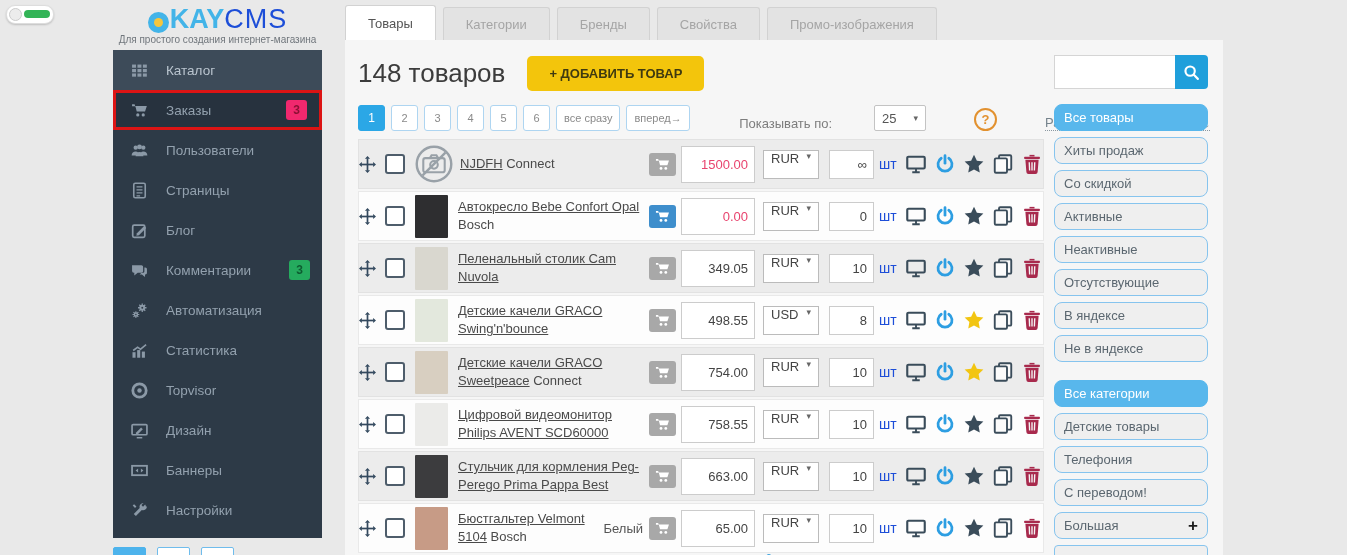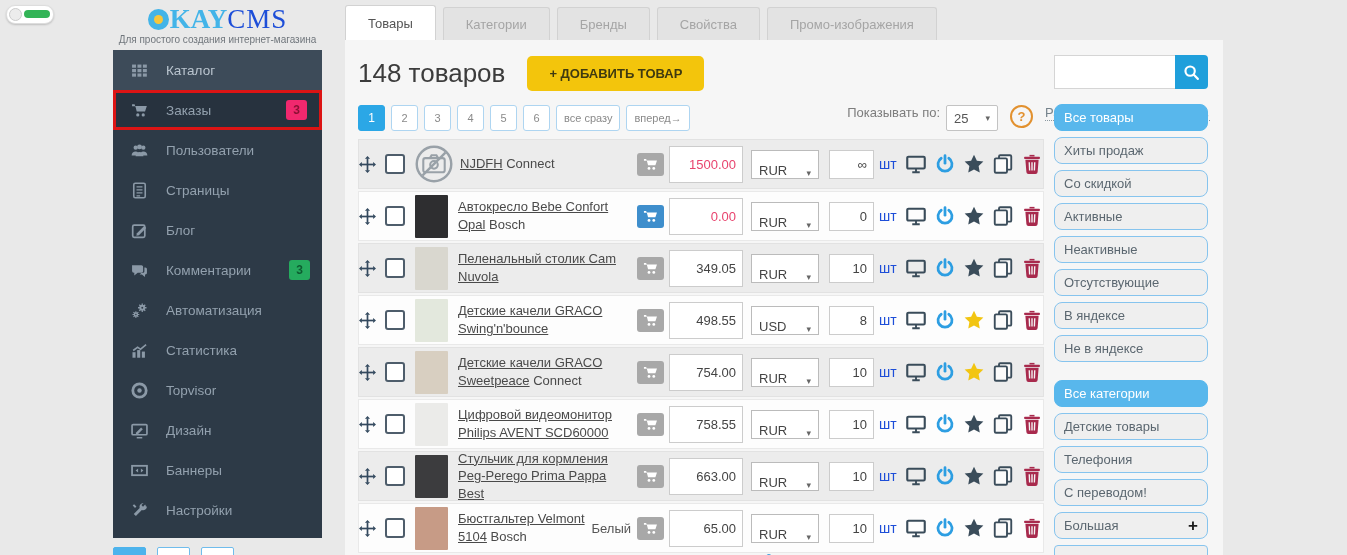--- a/index.html
+++ b/index.html
@@ -8,21 +8,21 @@
   svg{display:block;}
 
   
   .toggle{position:absolute;left:6px;top:5px;width:46px;height:17px;background:#fff;border:1px solid #ddd;
           border-radius:9px;box-shadow:0 1px 2px rgba(0,0,0,.18);cursor:pointer;}
   .toggle .knob{position:absolute;left:2px;top:2px;width:11px;height:11px;border-radius:50%;background:#ececec;border:1px solid #ccc;}
   .toggle .track{position:absolute;right:3px;top:4px;width:26px;height:8px;border-radius:4px;background:#33b457;}
 
   
   .logo{position:absolute;left:113px;top:0;width:209px;height:50px;display:flex;flex-direction:column;align-items:center;justify-content:center;}
-  .logo-line{display:flex;align-items:center;line-height:1;font-family:Liberation Serif, serif;}
+  .logo-line{display:flex;align-items:flex-end;line-height:1;}
   .logo-o{width:21px;height:21px;border-radius:50%;background:#43b4e8;display:flex;align-items:center;justify-content:center;margin-right:1px;}
   .logo-o i{width:9px;height:9px;border-radius:50%;background:#f6c63c;}
   .logo-kay{font-size:27px;font-weight:bold;color:#43b4e8;}
   .logo-cms{font-size:27px;color:#1d4ed8;font-weight:400;letter-spacing:1px;}
   .logo-tag{font-size:10px;color:#70767c;margin-top:1px;white-space:nowrap;}
 
   
   .sidebar{position:absolute;left:113px;top:50px;width:209px;height:488px;background:#2d3a47;}
   .sb-item{display:flex;align-items:center;height:40px;padding:0 12px 0 18px;color:#93a1ae;font-size:13.5px;cursor:pointer;box-sizing:border-box;}
   .sb-item.active{background:#3d4b59;color:#bac5cf;}
@@ -47,21 +47,21 @@
   .content{position:absolute;left:345px;top:40px;width:878px;height:515px;background:#f6f6f6;}
   .main-head{display:flex;align-items:center;padding:16px 0 0 13px;}
   .count-title{font-size:26px;color:#3c3c3c;}
   .add-btn{margin-left:22px;background:#f3c50c;color:#3f3a10;border:none;padding:10px 22px;border-radius:5px;
            font-size:13px;font-weight:bold;font-family:inherit;cursor:pointer;}
 
   .controls{display:flex;align-items:center;margin:14px 13px 0 13px;}
   .pg-btn{min-width:27px;height:26px;margin-right:6px;background:#fff;border:1px solid #aed5f1;border-radius:3px;
           color:#8a8a8a;font-size:11px;display:flex;align-items:center;justify-content:center;padding:0 7px;cursor:pointer;box-sizing:border-box;}
   .pg-btn.active{background:#2ba7e6;border-color:#2ba7e6;color:#fff;font-size:12px;}
-  .show-by{margin-left:auto;display:flex;align-items:flex-start;color:#7d7d7d;font-size:13px;}
+  .show-by{margin-left:auto;display:flex;align-items:flex-end;color:#7d7d7d;font-size:13px;gap:36px;}
   .select-box{margin-left:6px;width:52px;height:26px;border:1px solid #c3c3c3;background:#fff;display:flex;align-items:center;
               justify-content:space-between;padding:0 7px;color:#555;font-size:13px;border-radius:2px;cursor:pointer;box-sizing:border-box;}
   .select-box::after{content:"▾";font-size:9px;color:#666;}
   .help-badge{margin-left:12px;width:19px;height:19px;border:2px solid #e2912f;border-radius:50%;color:#e2912f;
               font-weight:bold;font-size:13px;display:flex;align-items:center;justify-content:center;cursor:pointer;}
   .expand-link{margin-left:12px;color:#75838c;font-size:13px;border-bottom:1px dotted #8a98a1;cursor:pointer;text-decoration:none;}
 
   
   .table{margin:8px 0 0 13px;width:686px;}
   .row{position:relative;display:flex;align-items:center;height:50px;margin-bottom:2px;background:#fdfdfd;
@@ -75,21 +75,21 @@
   .nophoto svg{width:38px;height:38px;}
   .pname{flex:1;font-size:13px;color:#4a4a4a;line-height:1.35;padding-right:6px;min-width:0;}
   .pname a{color:#4a4a4a;text-decoration:underline;cursor:pointer;}
   .vlabel{font-size:13px;color:#555;margin-right:6px;flex:none;}
   .cartbtn{width:27px;height:23px;border-radius:3px;background:#a8a8a8;display:flex;align-items:center;justify-content:center;cursor:pointer;flex:none;}
   .cartbtn.blue{background:#3e8ecc;}
   .cartbtn svg{width:15px;height:15px;}
   .price{width:74px;height:37px;border:1px solid #ccc;text-align:right;padding:0 6px;font-size:13px;color:#444;
          margin-left:5px;background:#fff;font-family:inherit;box-sizing:border-box;flex:none;}
   .price.red{color:#e8446e;}
-  .cur{width:68px;height:29px;margin-left:8px;border:1px solid #bbb;background:#fff;display:flex;align-items:flex-end;
+  .cur{width:56px;height:29px;margin-left:8px;border:1px solid #bbb;background:#fff;display:flex;align-items:flex-start;
        justify-content:space-between;padding:0 7px;font-size:13px;color:#444;cursor:pointer;box-sizing:border-box;flex:none;}
   .cur::after{content:"▾";font-size:9px;color:#666;}
   .qty{width:45px;height:29px;border:1px solid #ccc;text-align:right;padding:0 6px;font-size:13px;color:#444;
        margin-left:10px;background:#fff;font-family:inherit;box-sizing:border-box;flex:none;}
   .unit{margin-left:5px;color:#1d4ed8;font-size:14px;width:19px;flex:none;}
   .act{width:21px;height:20px;margin-left:8px;cursor:pointer;flex:none;}
   .act svg{width:20px;height:20px;}
   .ic-dark{color:#3a4c5a;}
   .ic-gold{color:#f2c511;}
   .vline{position:absolute;left:230px;right:30px;top:48px;text-align:center;font-size:12px;}

